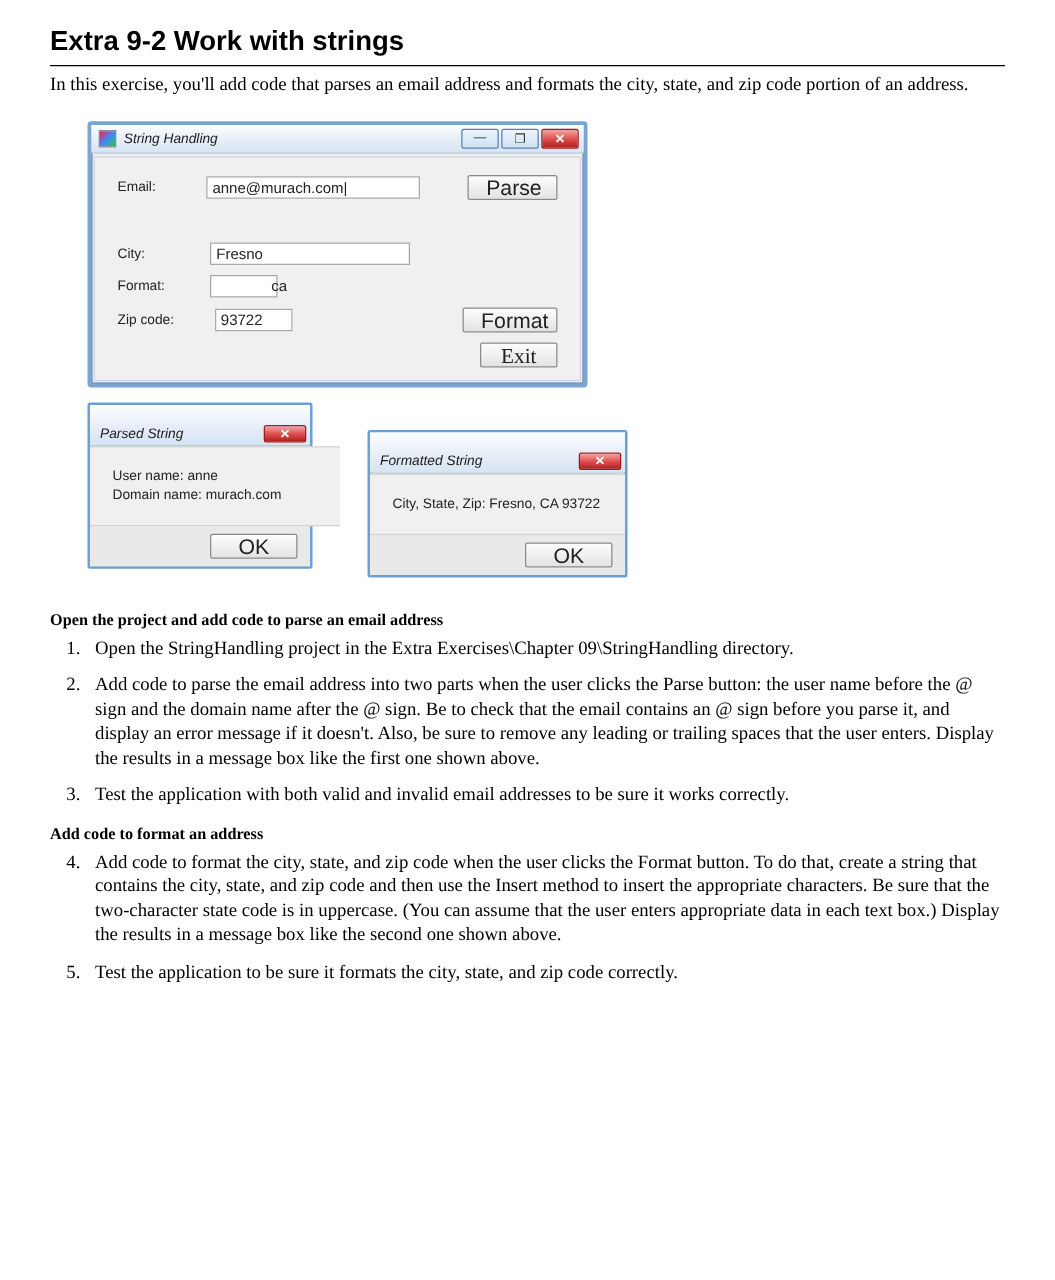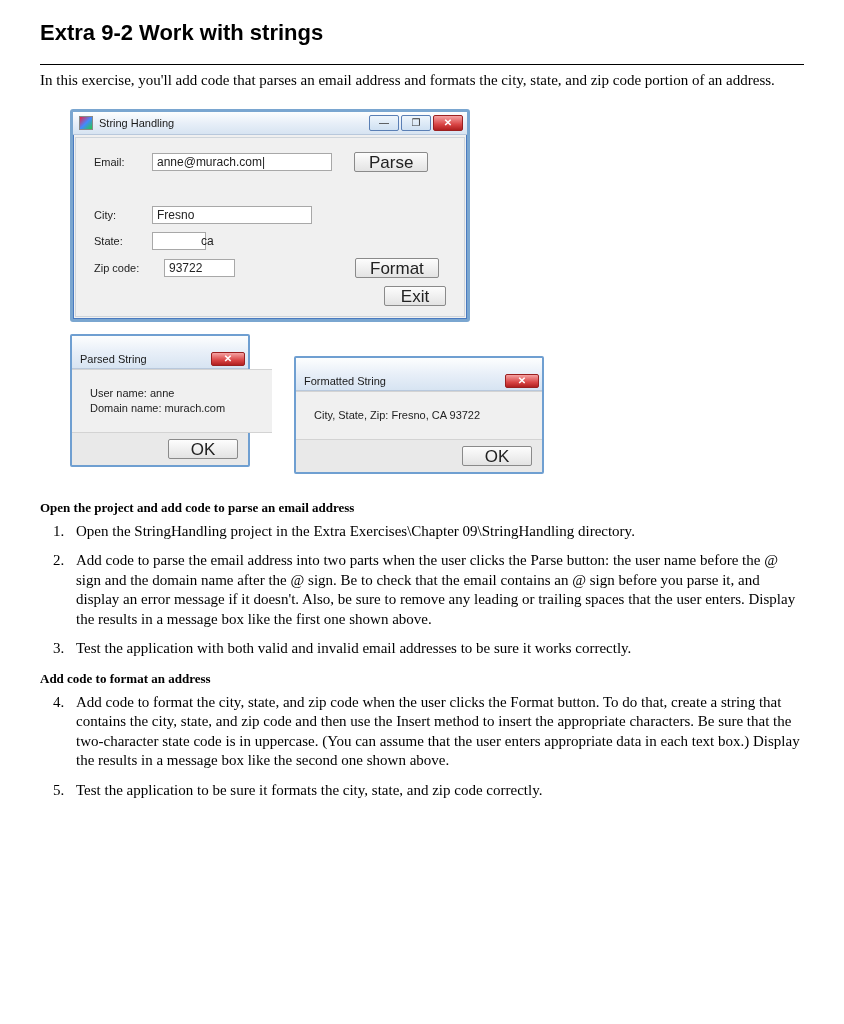--- a/index.html
+++ b/index.html
@@ -9,21 +9,21 @@
     color: #000;
     padding: 20px 40px;
     width: 844px;
     background: #fff;
   }
   .heading1 {
     font-family: Arial, sans-serif;
     font-size: 22px;
     font-weight: bold;
     border-bottom: 1px solid #000;
-    padding-bottom: 18px;
+    padding-bottom: 6px;
     margin-bottom: 6px;
   }
   .intro { margin-bottom: 12px; line-height: 1.3; }
   .heading2 {
     font-family: "Times New Roman", serif;
     font-weight: bold;
     font-size: 13px;
     margin: 12px 0 6px 0;
   }
   ol { list-style-position: outside; padding-left: 28px; }
@@ -48,21 +48,21 @@
     background: linear-gradient(#fdfefe, #e8eff8 50%, #d7e4f2);
     border-bottom: 1px solid #b8c8dc;
   }
   .app-icon {
     width: 14px; height: 14px;
     margin-right: 6px;
     display: inline-block;
     background: linear-gradient(135deg,#e24,#48f,#2c4);
     border: 1px solid #888;
   }
-  .titlebar .title { flex: 1; color: #1a1a1a; }
+  .titlebar .title { flex: 1; color: #1a1a1a; font-style: italic; }
   .win-controls { display: flex; gap: 2px; }
   .win-btn {
     width: 30px; height: 16px;
     border: 1px solid #5a7fb5;
     border-radius: 2px;
     background: linear-gradient(#eef5fc,#cfe0f2);
     display: flex; align-items: center; justify-content: center;
     font-size: 10px; font-family: Arial;
     color: #333;
   }
@@ -70,21 +70,21 @@
     background: linear-gradient(#f5a3a3,#d94545 60%,#b02020);
     color:#fff; font-weight:bold;
     border-color:#9a2020;
   }
   .client {
     padding: 14px 18px 10px 18px;
     background: #f0f0f0;
     border: 1px solid #cfd5db;
     margin: 2px;
   }
-  .row { display: flex; align-items: center; margin-bottom: 8px; }
+  .row { display: flex; align-items: center; margin-bottom: 8px; gap: 16px; }
   .lbl { width: 58px; color:#222; }
   .tbox {
     border: 1px solid #a8a8a8;
     background: #fff;
     height: 18px;
     padding: 1px 4px;
     font-family: Tahoma, Arial, sans-serif;
     font-size: 12px;
     color:#222;
   }
@@ -159,51 +159,51 @@
       <span class="lbl">Email:</span>
       <div class="tbox email">anne@murach.com|</div>
       <button class="btn">Parse</button>
     </div>
     <div style="height:26px;"></div>
     <div class="row">
       <span class="lbl">City:</span>
       <div class="tbox city">Fresno</div>
     </div>
     <div class="row">
-      <span class="lbl">State:</span>
+      <span class="lbl">Format:</span>
       <div class="tbox state">ca</div>
     </div>
     <div class="row">
       <span class="lbl">Zip code:</span>
       <div class="tbox zip">93722</div>
       <button class="btn" style="margin-left:120px;">Format</button>
     </div>
     <div class="btn-row-right">
-      <button class="btn" style="margin-left:3px;">Exit</button>
+      <button class="btn" style="margin-left:3px;font-family:Liberation Serif, serif;">Exit</button>
     </div>
   </div>
 </div>
 
 
 <div class="dialogs-row">
   <div class="msgbox" style="width:180px;">
     <div class="titlebar">
       <span class="title">Parsed String</span>
       <div class="win-btn close" style="width:34px;height:14px;">✕</div>
     </div>
     <div class="mclient">
       <div>User name: anne</div>
       <div>Domain name: murach.com</div>
     </div>
     <div class="mbtns">
       <button class="btn">OK</button>
     </div>
   </div>
 
-  <div class="msgbox" style="width:250px; margin-top:22px;">
+  <div class="msgbox" style="width:208px; margin-top:22px;">
     <div class="titlebar">
       <span class="title">Formatted String</span>
       <div class="win-btn close" style="width:34px;height:14px;">✕</div>
     </div>
     <div class="mclient">
       <div>City, State, Zip: Fresno, CA 93722</div>
     </div>
     <div class="mbtns">
       <button class="btn">OK</button>
     </div>

